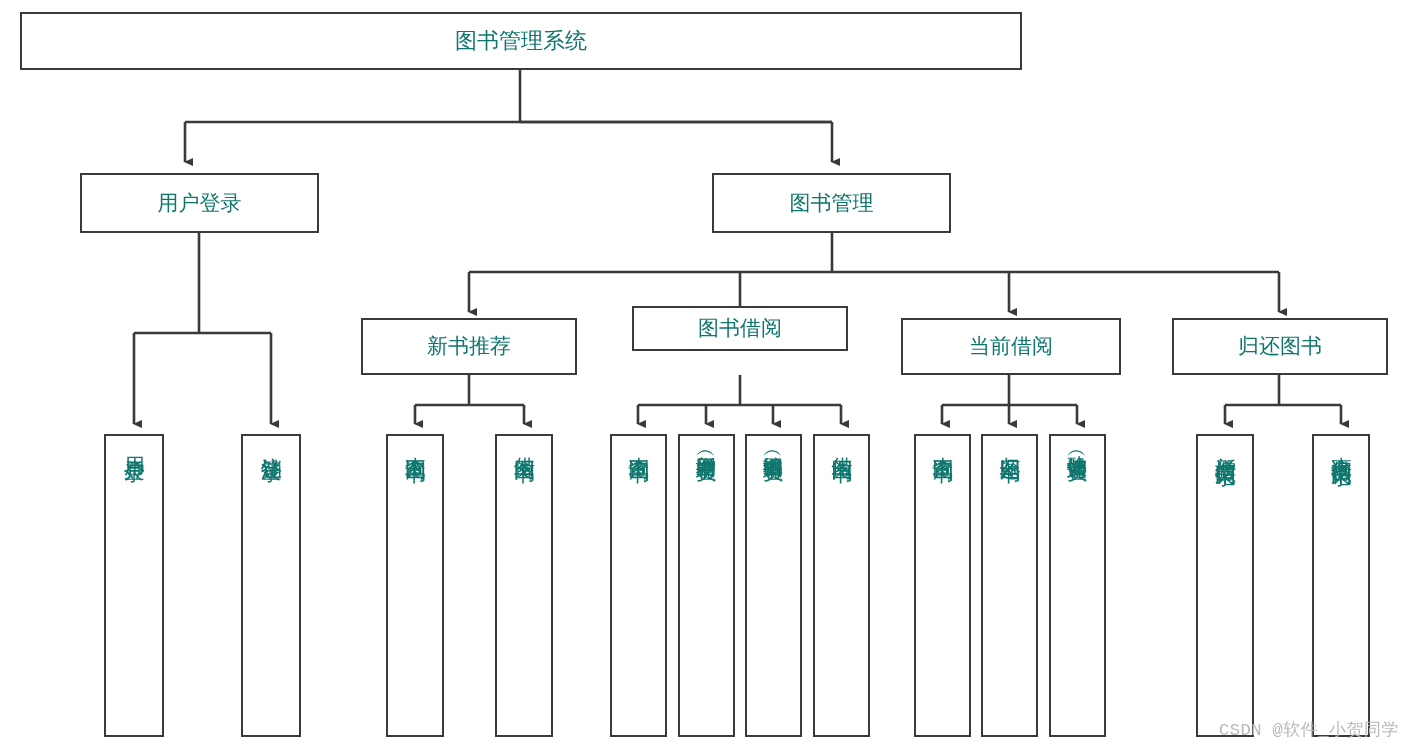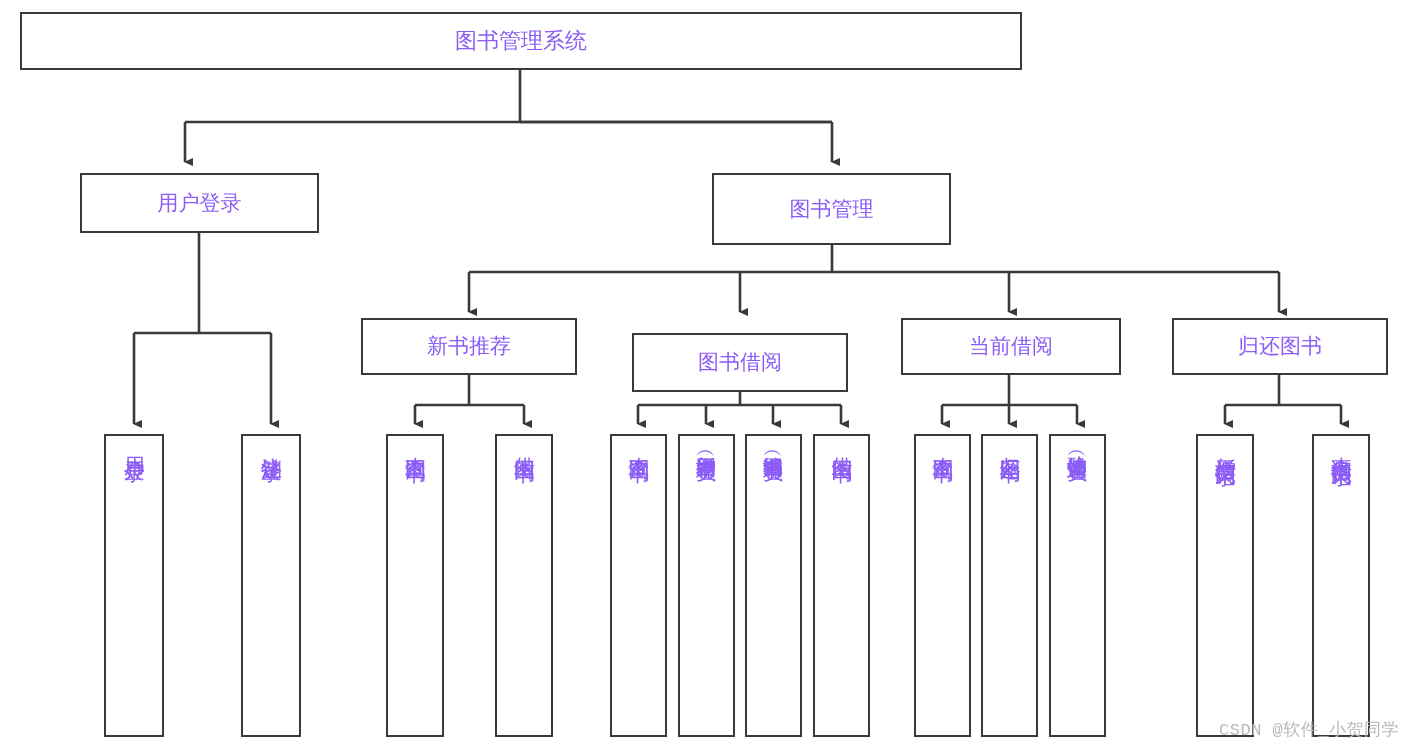--- a/index.html
+++ b/index.html
@@ -29,21 +29,21 @@
     position: absolute;
     box-sizing: border-box;
     background: #ffffff;
     border: 2px solid #3a3a3a;
     display: flex;
     align-items: center;
     justify-content: center;
     z-index: 2;
   }
   .node-label {
-    color: #8b5cf6;
+    color: #0f766e;
     font-family: "DejaVu Sans", "Liberation Sans", sans-serif;
     line-height: 1.18;
     text-align: center;
     white-space: pre;
   }
   
   .node.horiz .node-label {
     font-size: 21px;
     writing-mode: horizontal-tb;
   }
@@ -136,28 +136,28 @@
     </g>
   </svg>
 
   <div class="node horiz root" style="left:20px; top:12px; width:1002px; height:58px;">
     <span class="node-label">图书管理系统</span>
   </div>
 
   <div class="node horiz" style="left:80px; top:173px; width:239px; height:60px;">
     <span class="node-label">用户登录</span>
   </div>
-  <div class="node horiz" style="left:712px; top:173px; width:239px; height:72px;">
+  <div class="node horiz" style="left:712px; top:173px; width:239px; height:60px;">
     <span class="node-label">图书管理</span>
   </div>
 
   <div class="node horiz" style="left:361px; top:318px; width:216px; height:57px;">
     <span class="node-label">新书推荐</span>
   </div>
-  <div class="node horiz" style="left:632px; top:333px; width:216px; height:59px;justify-content:center;">
+  <div class="node horiz" style="left:632px; top:306px; width:216px; height:45px;justify-content:center;">
     <span class="node-label">图书借阅</span>
   </div>
   <div class="node horiz" style="left:901px; top:318px; width:220px; height:57px;">
     <span class="node-label">当前借阅</span>
   </div>
   <div class="node horiz" style="left:1172px; top:318px; width:216px; height:57px;">
     <span class="node-label">归还图书</span>
   </div>
 
   <div class="node vert" style="left:104px; top:434px; width:60px; height:303px;">

